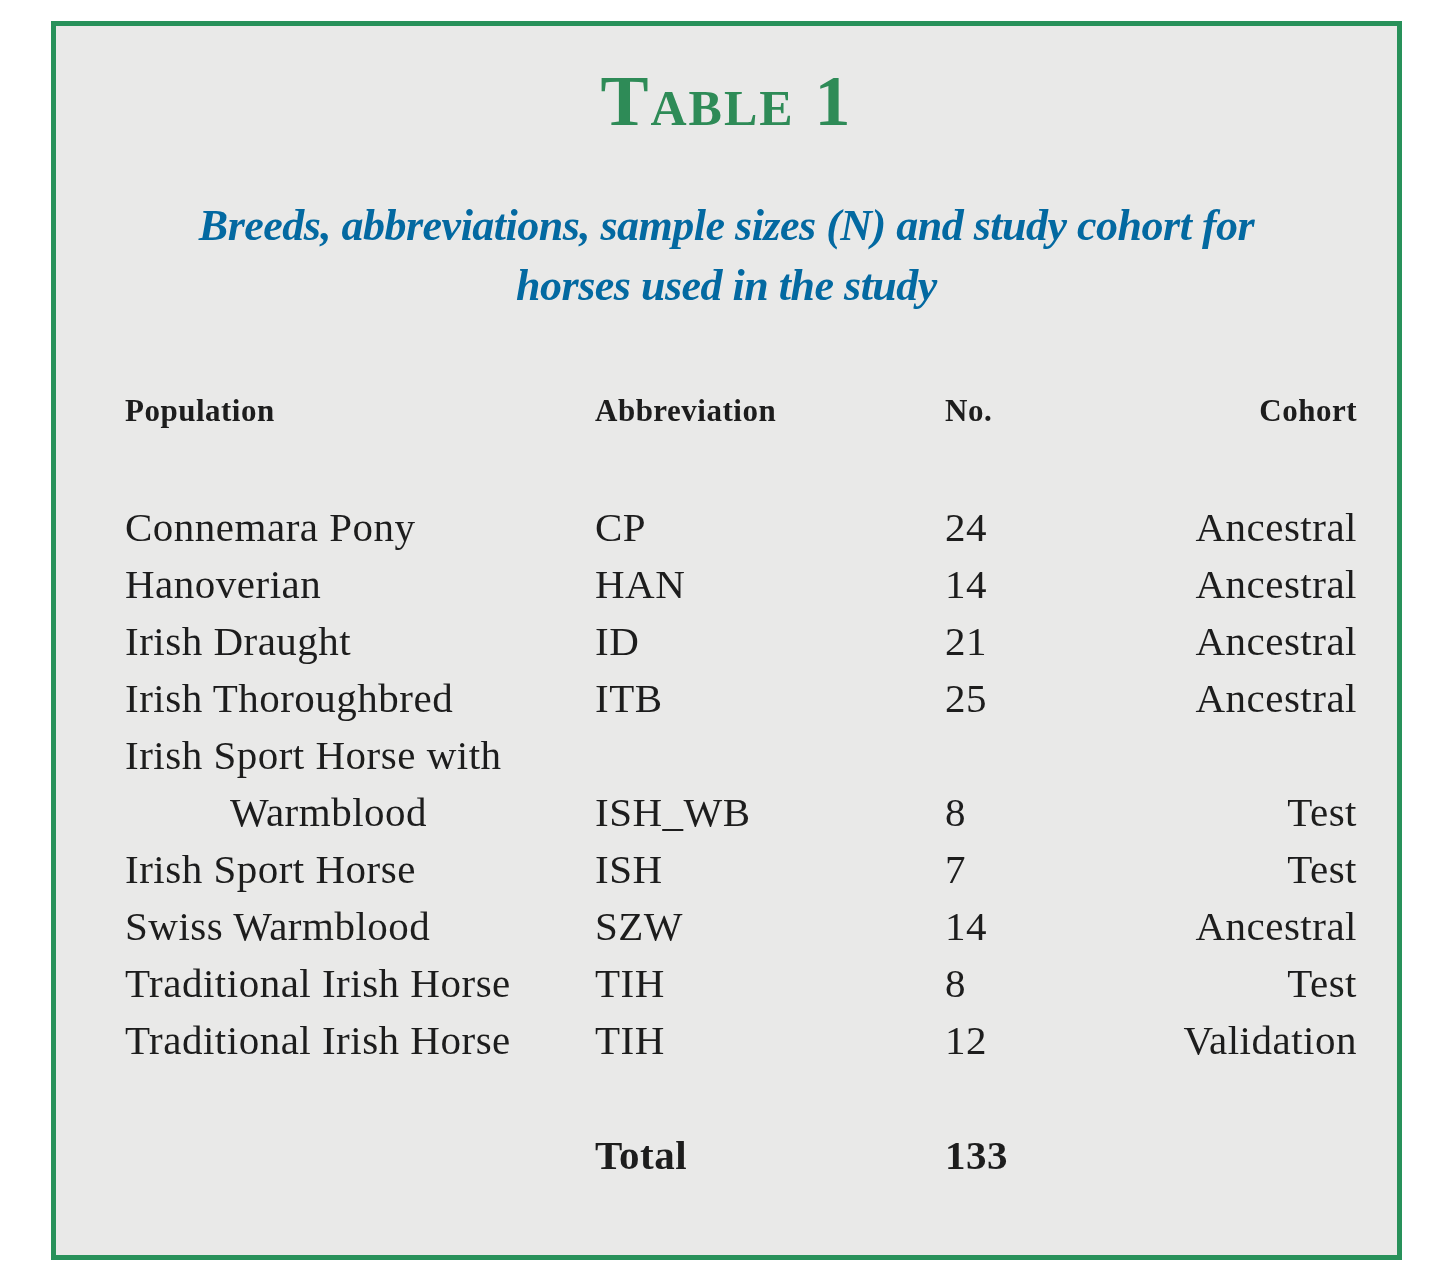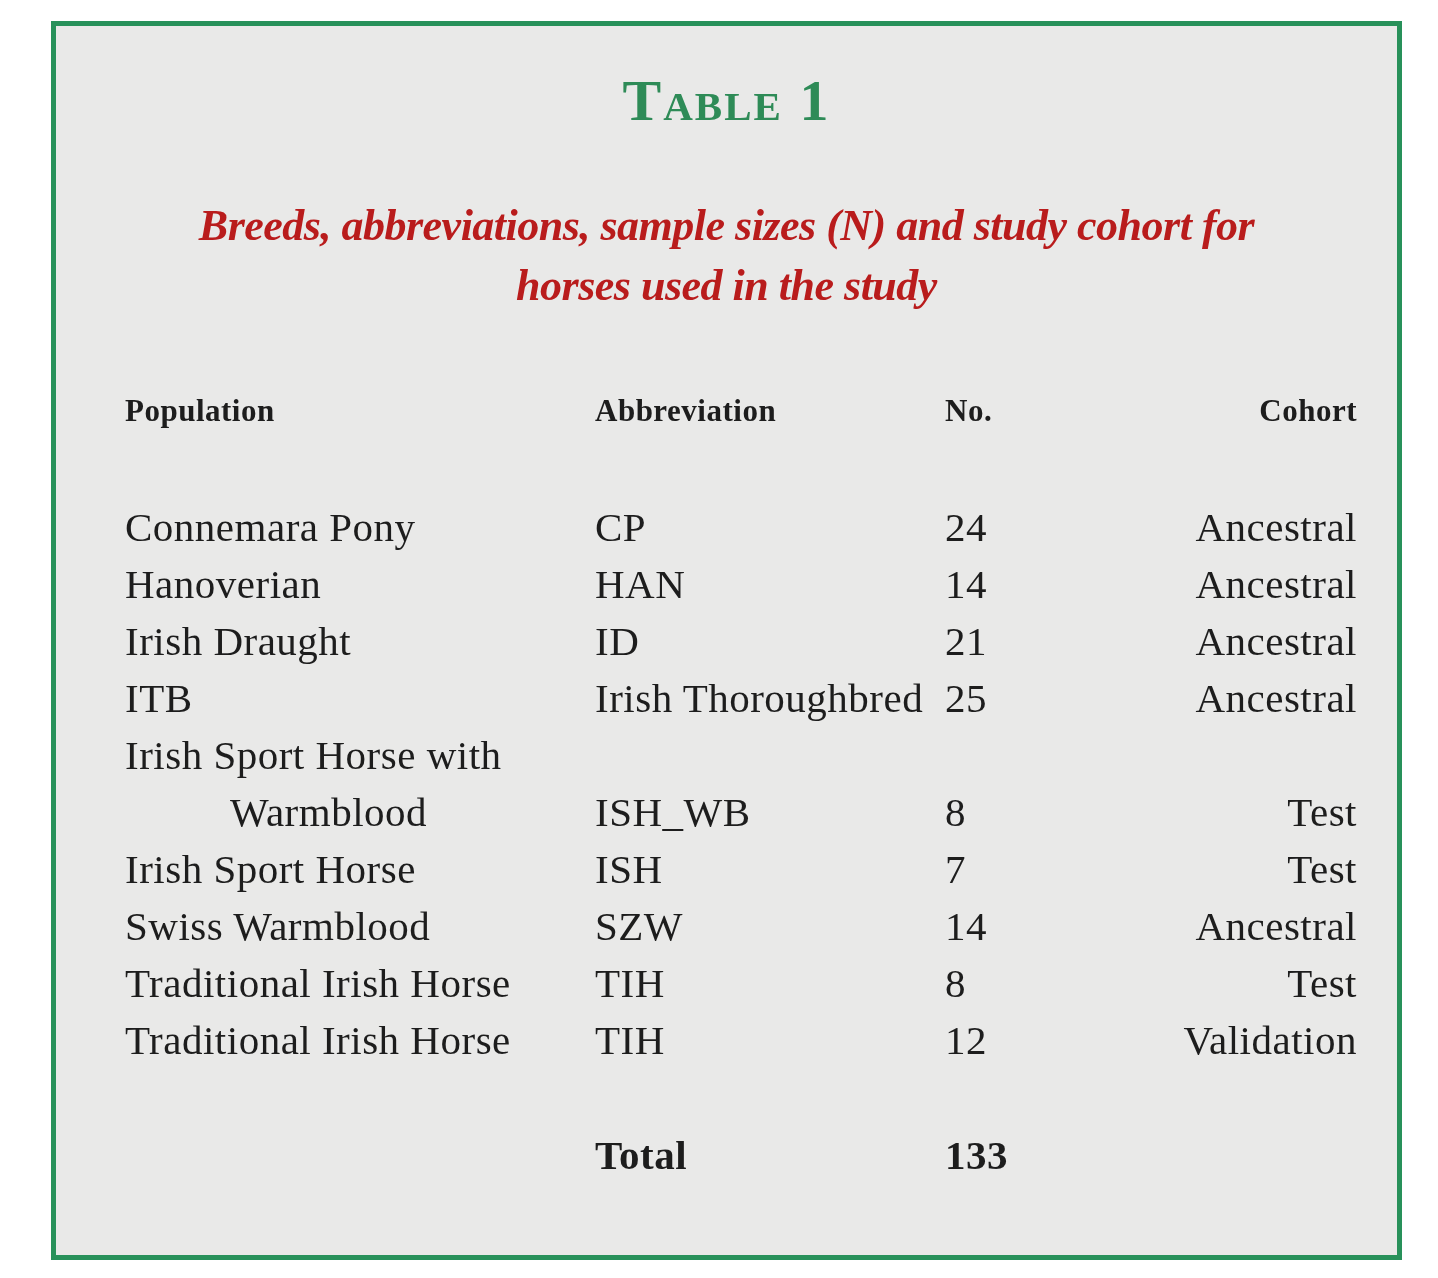--- a/index.html
+++ b/index.html
@@ -21,36 +21,36 @@
     top: 21px;
     width: 1351px;
     height: 1239px;
     box-sizing: border-box;
     border: 5px solid #28915a;
     background: #e9e9e8;
   }
   .table-label {
     margin-top: 44px;
     text-align: center;
-    font-size: 58px;
+    font-size: 72px;
     line-height: 62px;
     font-weight: bold;
     font-variant: small-caps;
     letter-spacing: 2px;
     color: #2e8b57;
   }
   .subtitle {
     margin-top: 64px;
     text-align: center;
     font-size: 44px;
     line-height: 60px;
     font-style: italic;
     font-weight: bold;
     letter-spacing: -0.5px;
-    color: #b91c1c;
+    color: #0369a1;
   }
   .grid-table {
     margin: 66px 40px 0 69px;
     font-size: 41px;
     letter-spacing: 0.5px;
   }
   .row {
     display: grid;
     grid-template-columns: 470px 350px 60px auto;
   }
@@ -123,22 +123,22 @@
       </div>
 
       <div class="row">
         <div class="cell pop">Irish Draught</div>
         <div class="cell abbr">ID</div>
         <div class="cell num">21</div>
         <div class="cell cohort">Ancestral</div>
       </div>
 
       <div class="row">
+        <div class="cell pop">Irish Thoroughbred</div>
         <div class="cell abbr">ITB</div>
-        <div class="cell pop">Irish Thoroughbred</div>
         <div class="cell num">25</div>
         <div class="cell cohort">Ancestral</div>
       </div>
 
       <div class="row row-tall">
         <div class="cell pop">
           <div class="pop-line1">Irish Sport Horse with</div>
           <div class="pop-line2">Warmblood</div>
         </div>
         <div class="cell abbr bottom">ISH_WB</div>

